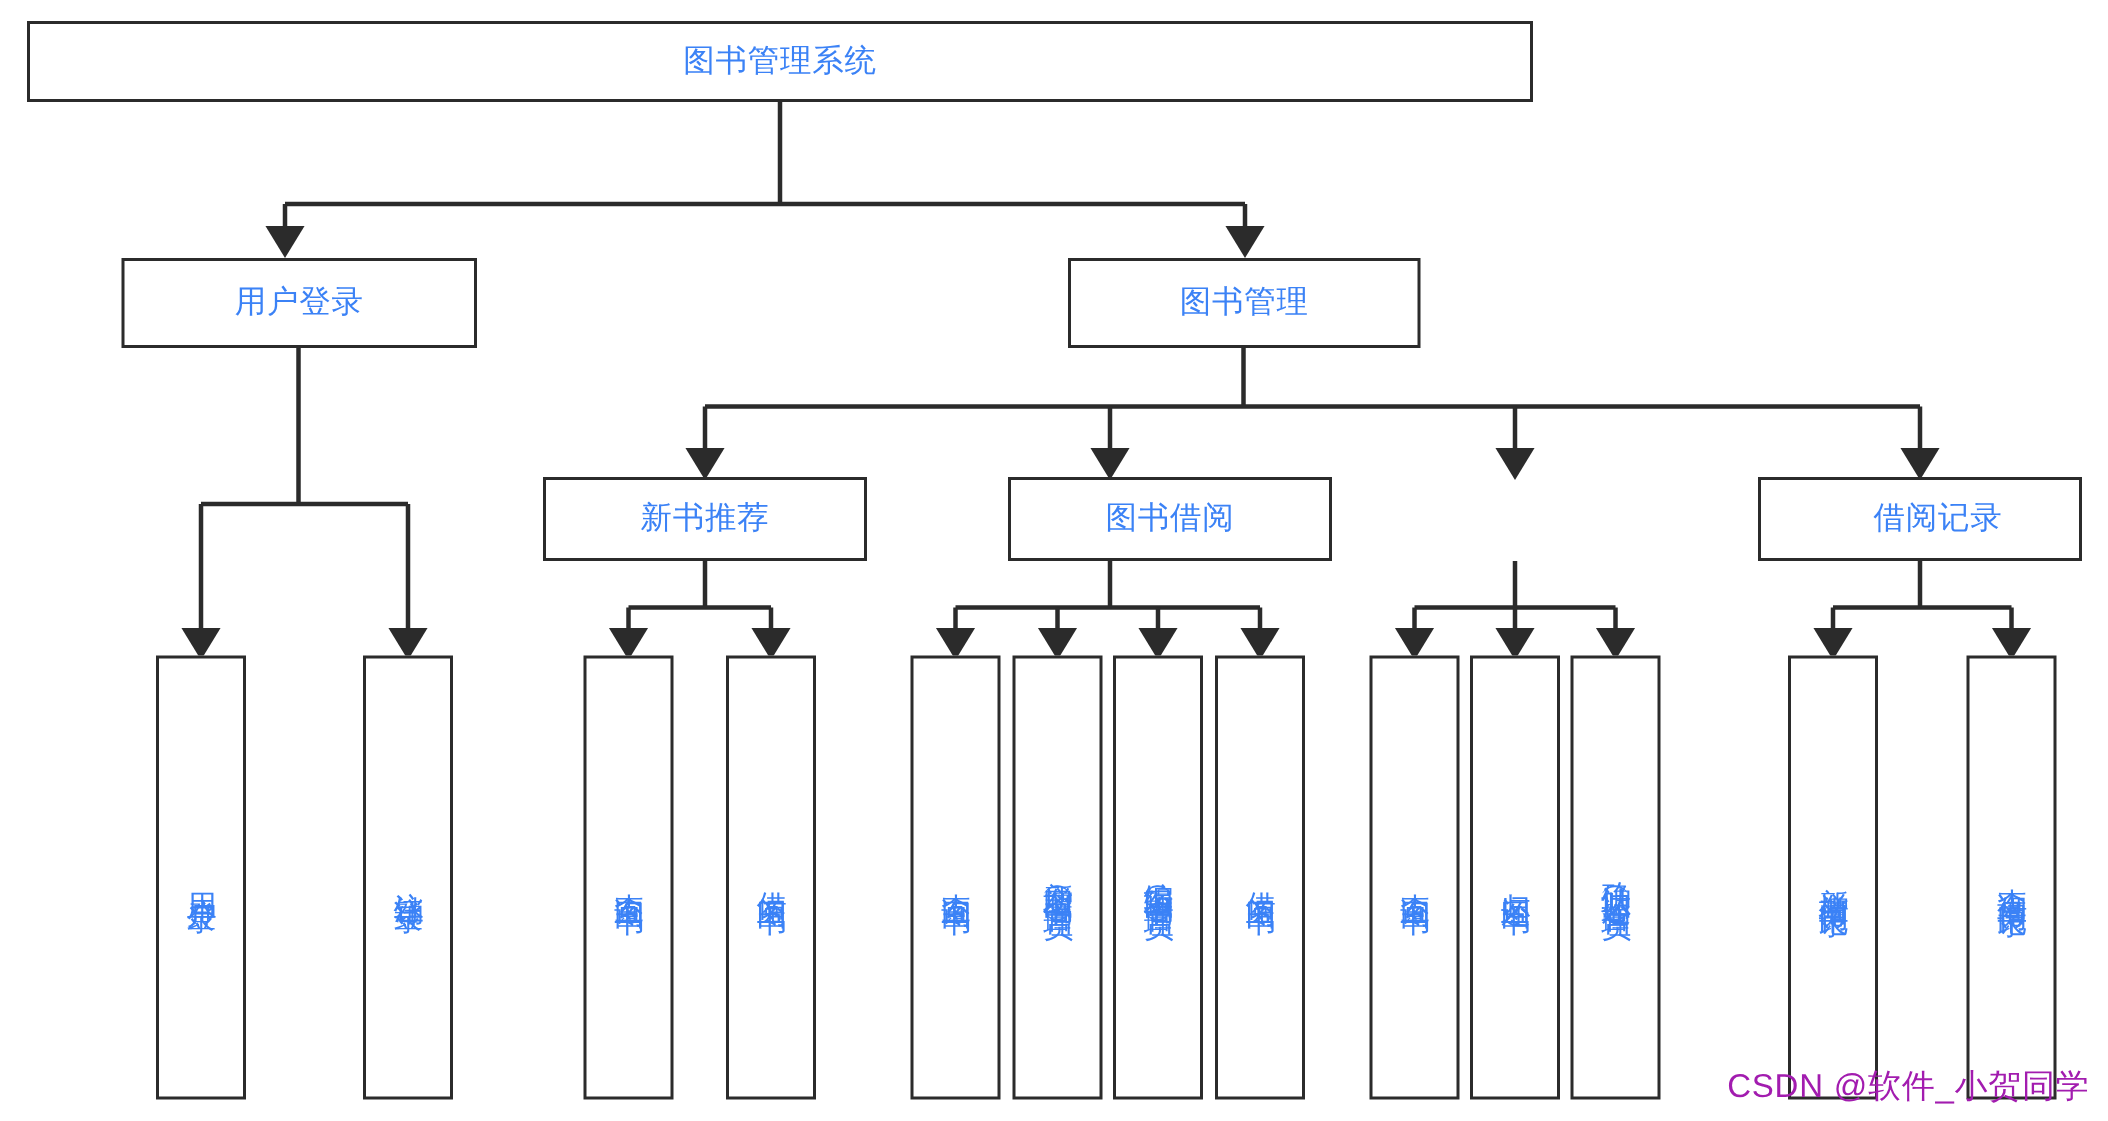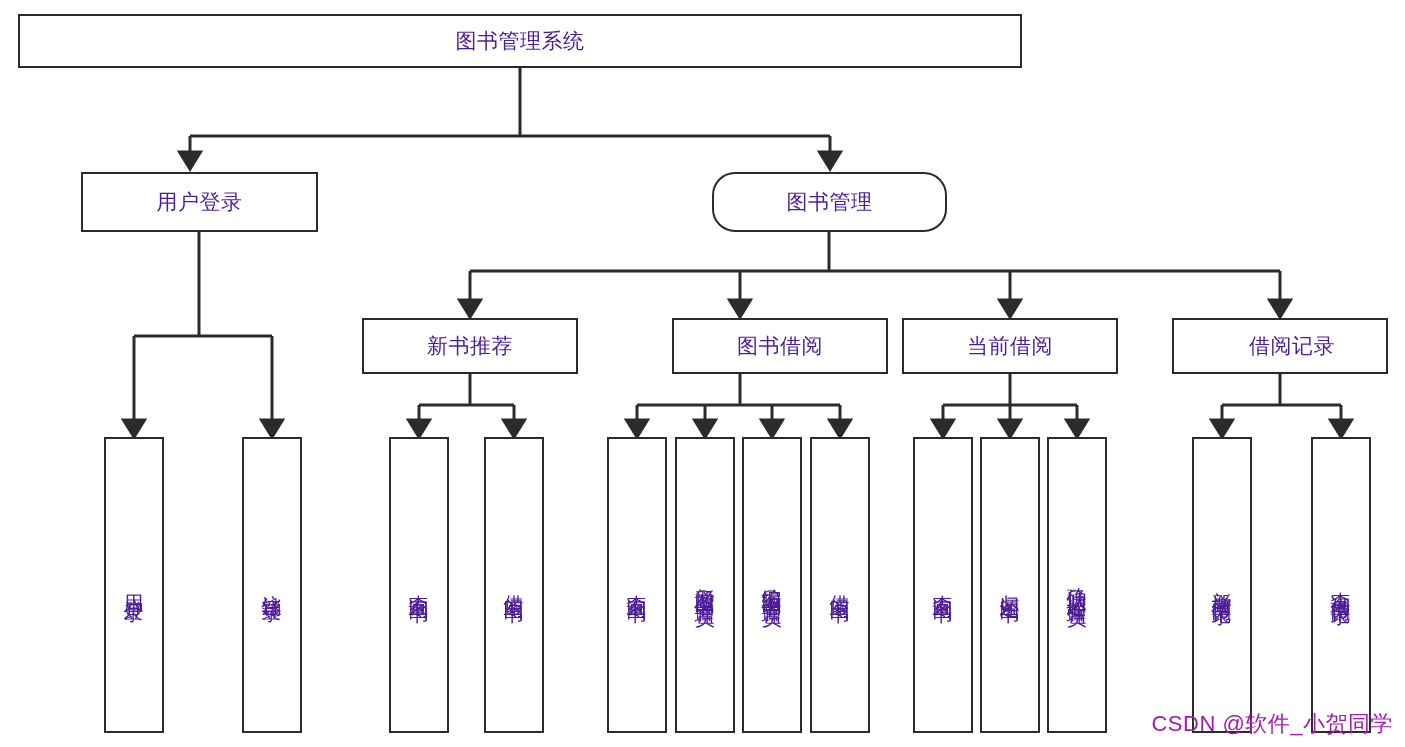--- a/index.html
+++ b/index.html
@@ -33,21 +33,21 @@
     border: 2px solid #2b2b2b;
     display: flex;
     align-items: center;
     justify-content: center;
     z-index: 2;
   }
   .node .label {
     font-size: 21px;
     letter-spacing: 0.5px;
     line-height: 1.15;
-    color: #4c1d95;
+    color: #3b82f6;
     white-space: nowrap;
     text-align: center;
   }
   .node.leaf {
     align-items: center;
     justify-content: center;
   }
   .node.leaf .label {
     writing-mode: vertical-rl;
     text-orientation: upright;
@@ -125,35 +125,32 @@
   </svg>
 
   <div class="node" style="left:18px; top:14px; width:1004px; height:54px;">
     <span class="label">图书管理系统</span>
   </div>
 
   <div class="node" style="left:81px; top:172px; width:237px; height:60px;">
     <span class="label">用户登录</span>
   </div>
 
-  <div class="node" style="left:712px; top:172px; width:235px; height:60px;border-radius:23px;">
+  <div class="node" style="left:712px; top:172px; width:235px; height:60px;">
     <span class="label">图书管理</span>
   </div>
 
   <div class="node" style="left:362px; top:318px; width:216px; height:56px;">
     <span class="label">新书推荐</span>
   </div>
 
   <div class="node" style="left:632px; top:318px; width:216px; height:56px;margin-left:40px;">
     <span class="label">图书借阅</span>
   </div>
 
-  <div class="node" style="left:902px; top:318px; width:216px; height:56px;">
-    <span class="label">当前借阅</span>
-  </div>
 
   <div class="node" style="left:1172px; top:318px; width:216px; height:56px;padding-left:24px;">
     <span class="label">借阅记录</span>
   </div>
 
   <div class="node leaf" style="left:104px; top:437px; width:60px; height:296px;">
     <span class="label">用户登录</span>
   </div>
 
   <div class="node leaf" style="left:242px; top:437px; width:60px; height:296px;">

